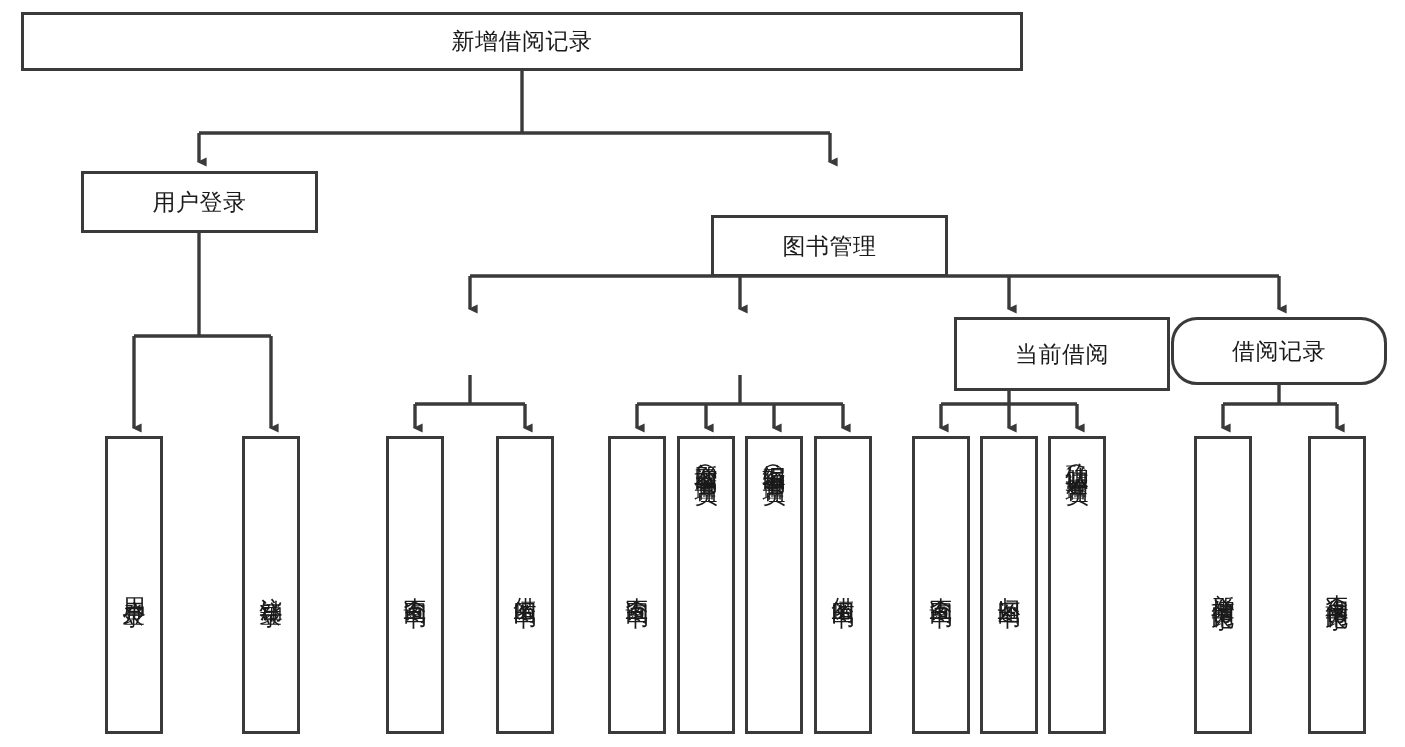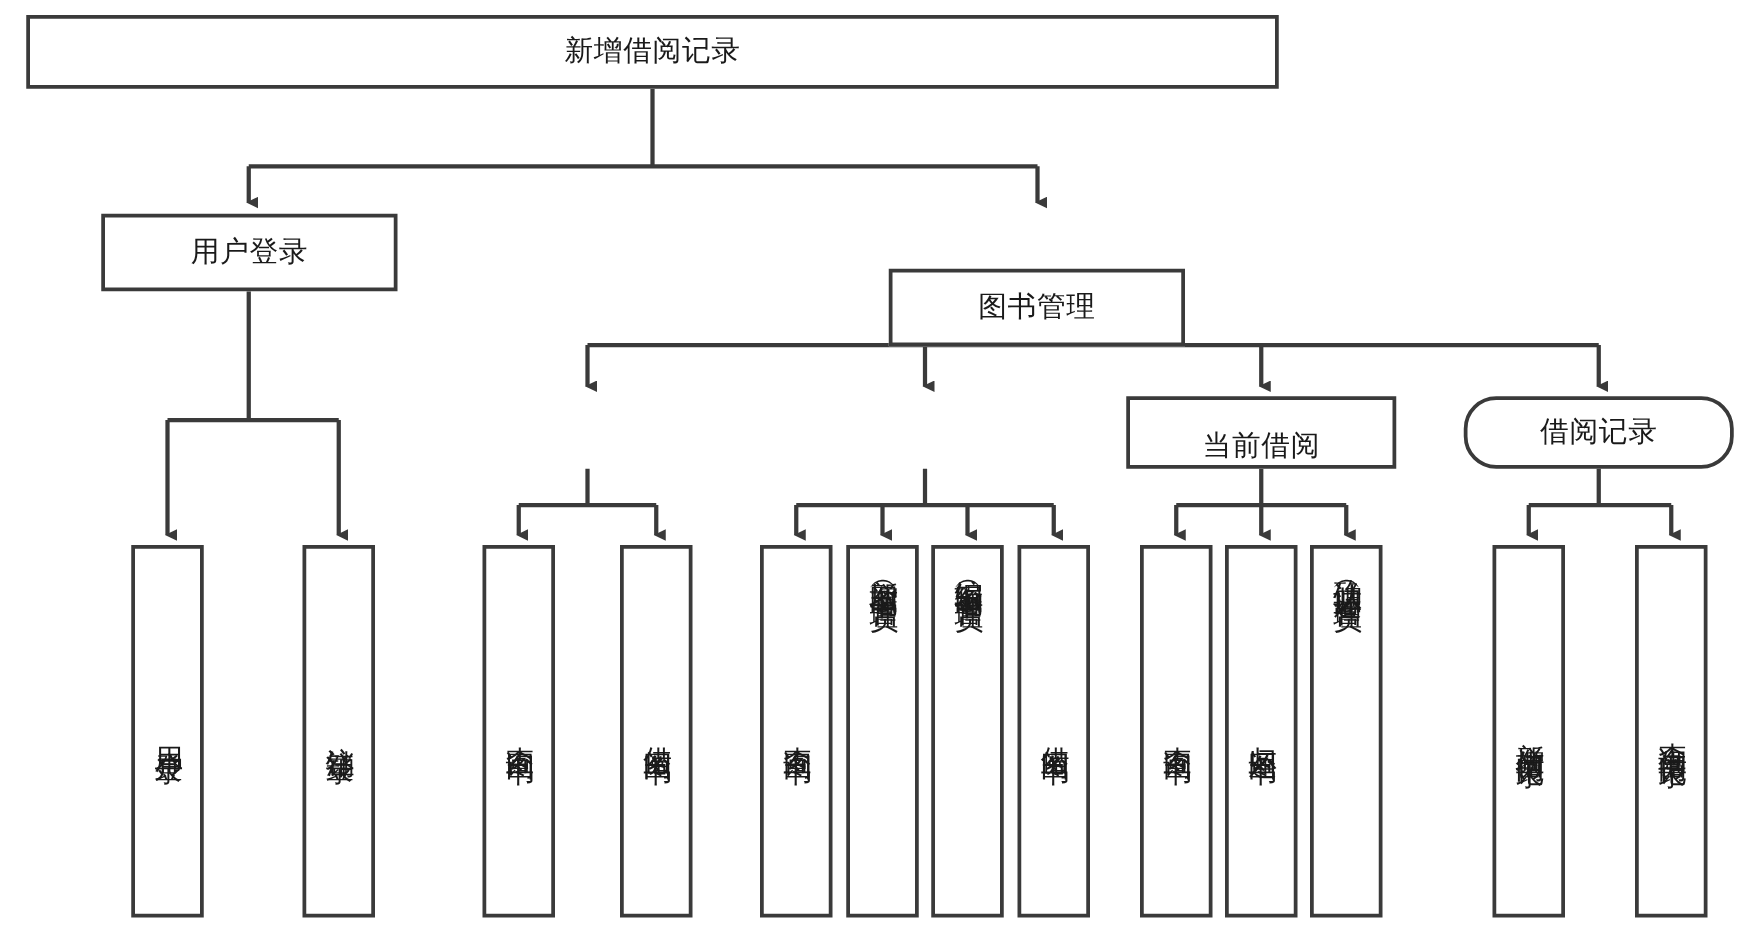--- a/index.html
+++ b/index.html
@@ -137,24 +137,24 @@
     <span class="node-label">新增借阅记录</span>
   </div>
 
   <div class="node level2" style="left:81px; top:171px; width:237px; height:62px;">
     <span class="node-label">用户登录</span>
   </div>
   <div class="node level2" style="left:711px; top:171px; width:237px; height:62px;margin-top:44px;">
     <span class="node-label">图书管理</span>
   </div>
 
-  <div class="node level3" style="left:901px; top:317px; width:216px; height:58px;align-items:flex-end;">
+  <div class="node level3" style="left:954px; top:317px; width:216px; height:74px;">
     <span class="node-label">当前借阅</span>
   </div>
-  <div class="node level3" style="left:1171px; top:317px; width:216px; height:58px;border-radius:26px;">
+  <div class="node level3" style="left:1171px; top:317px; width:216px; height:68px;border-radius:26px;">
     <span class="node-label">借阅记录</span>
   </div>
 
   <div class="node leaf centered" style="left:105px; top:436px; width:58px; height:298px;">
     <span class="node-label">用户登录</span>
   </div>
   <div class="node leaf centered" style="left:242px; top:436px; width:58px; height:298px;">
     <span class="node-label">注销登录</span>
   </div>
 

